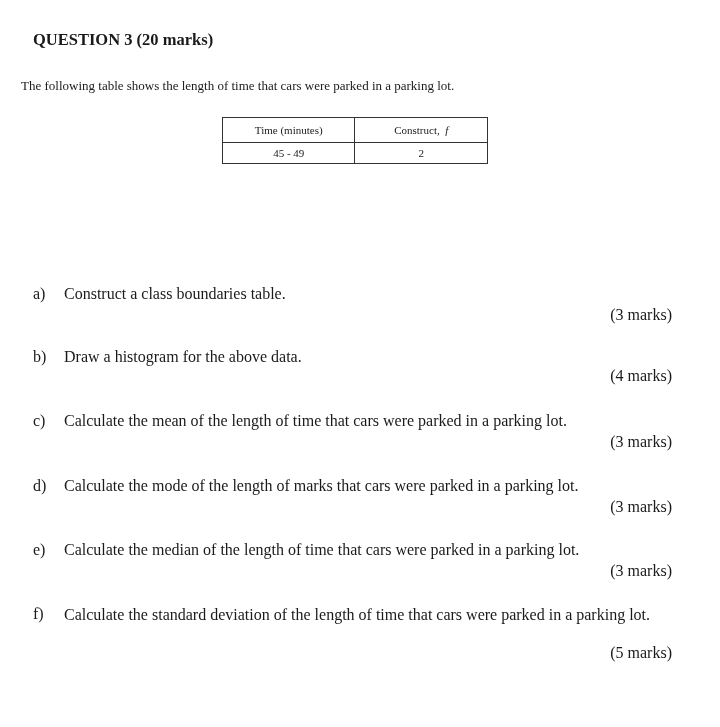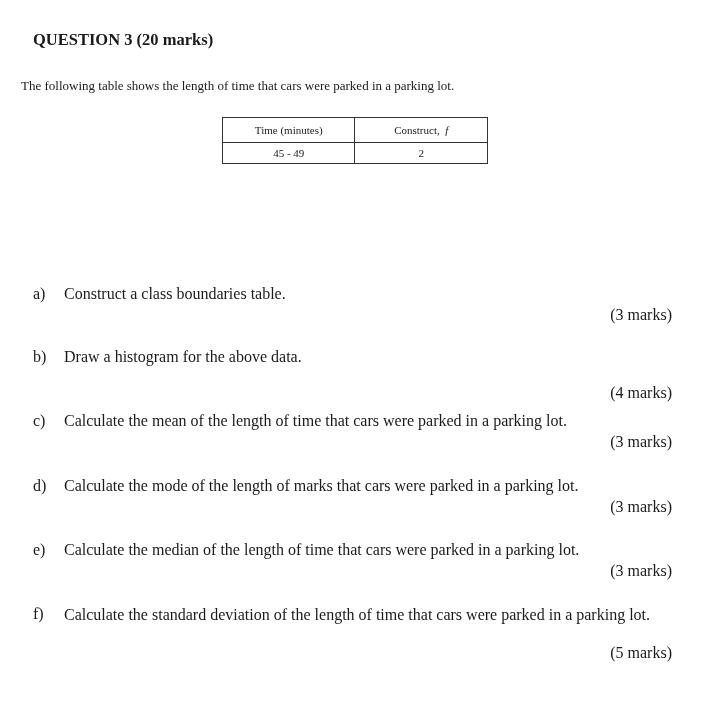--- a/index.html
+++ b/index.html
@@ -94,21 +94,21 @@
 <div class="q" style="top:285px;">
   <span class="letter">a)</span>
   <span class="text">Construct a class boundaries table.</span>
 </div>
 <div class="marks" style="top:306px;">(3 marks)</div>
 
 <div class="q" style="top:348px;">
   <span class="letter">b)</span>
   <span class="text">Draw a histogram for the above data.</span>
 </div>
-<div class="marks" style="top:384px;">(4 marks)</div>
+<div class="marks" style="top:367px;">(4 marks)</div>
 
 <div class="q" style="top:412px;">
   <span class="letter">c)</span>
   <span class="text">Calculate the mean of the length of time that cars were parked in a parking lot.</span>
 </div>
 <div class="marks" style="top:433px;">(3 marks)</div>
 
 <div class="q" style="top:477px;">
   <span class="letter">d)</span>
   <span class="text">Calculate the mode of the length of marks that cars were parked in a parking lot.</span>

